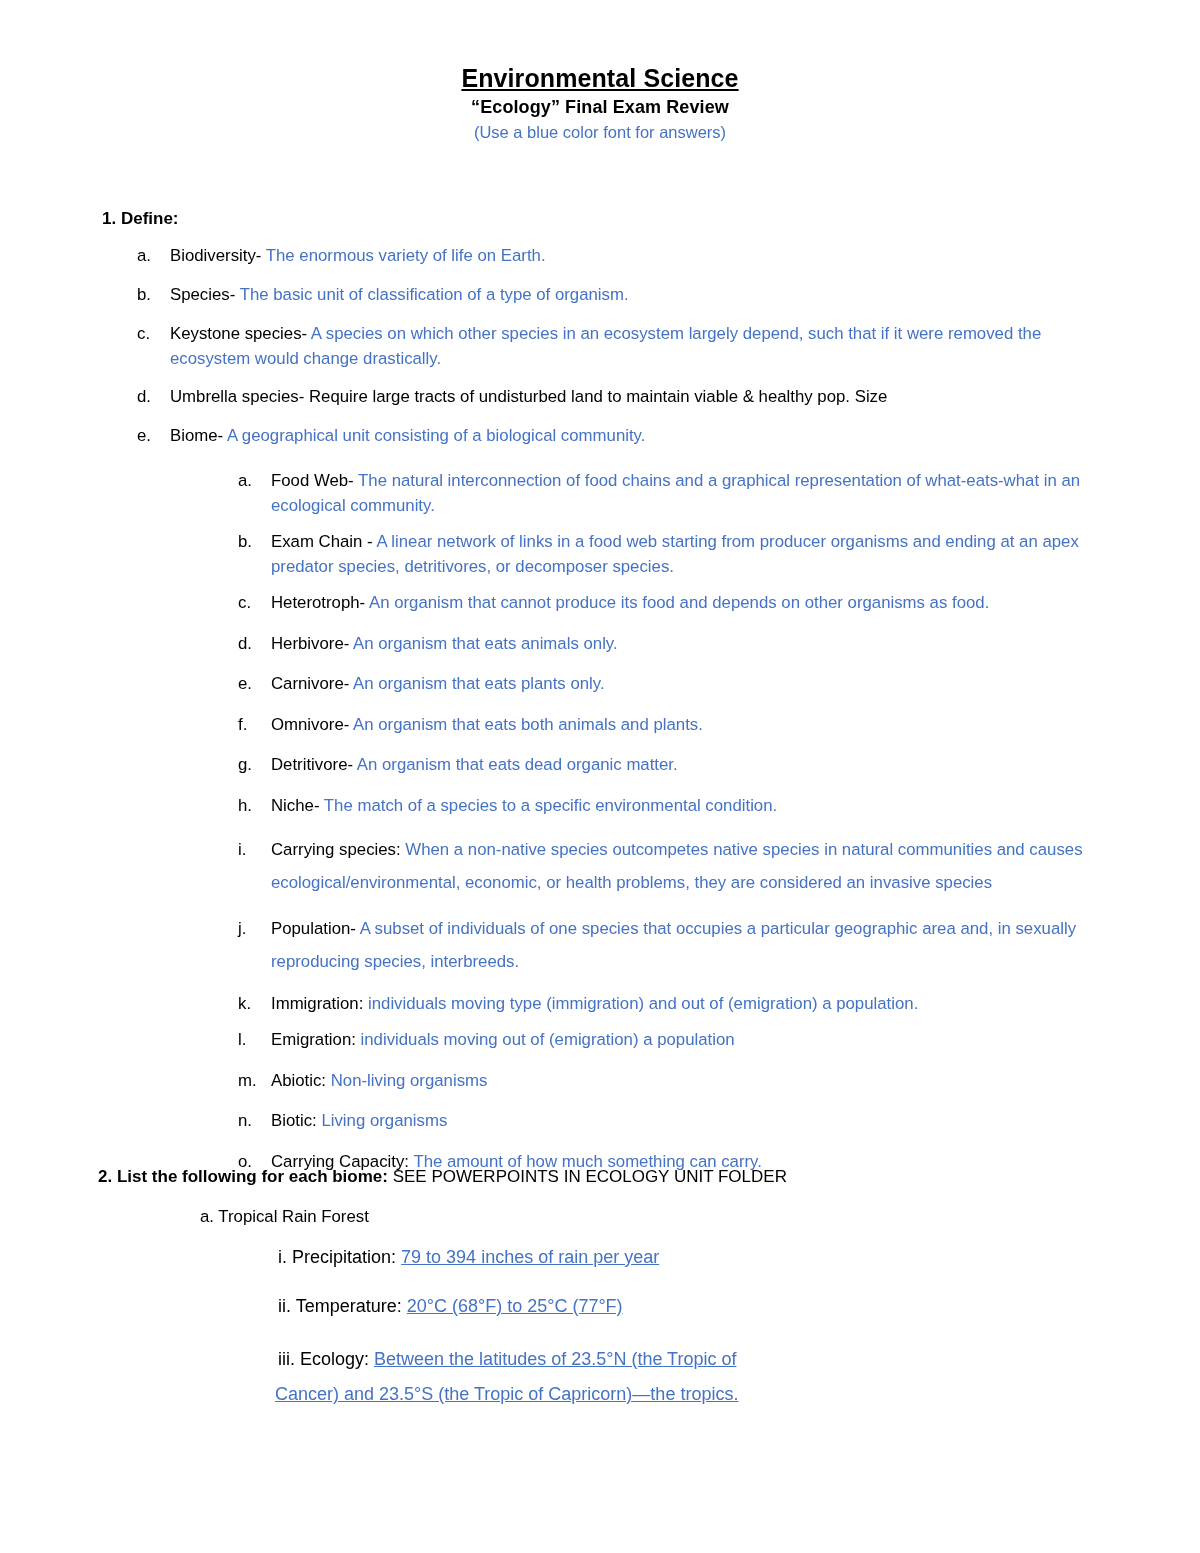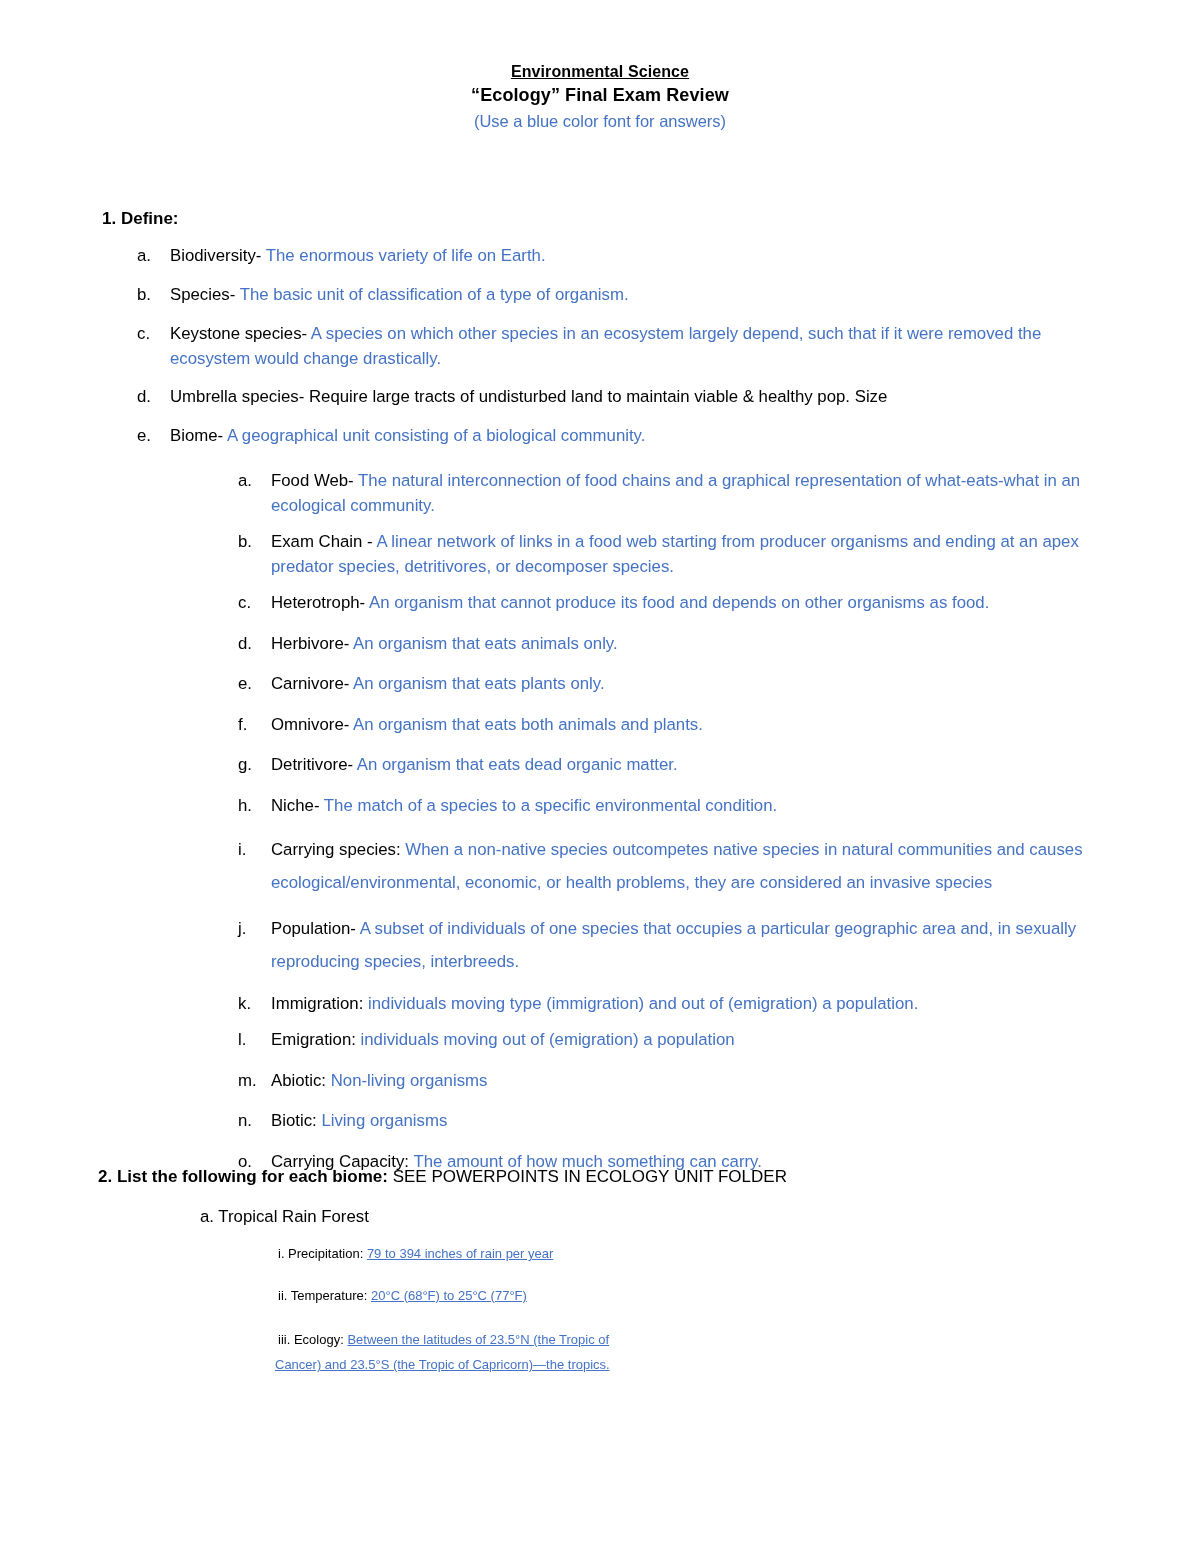--- a/index.html
+++ b/index.html
@@ -22,21 +22,21 @@
     padding: 0;
     overflow: hidden;
   }
 
   
   .doc-header {
     text-align: center;
     padding-top: 62px;
   }
   .title-main {
-    font-size: 16px;
+    font-size: 25px;
     font-weight: bold;
     text-decoration: underline;
     line-height: 1.30;
     letter-spacing: 0.1px;
   }
   .title-sub {
     font-size: 18px;
     font-weight: bold;
     line-height: 1.38;
     letter-spacing: 0.1px;
@@ -113,21 +113,21 @@
     position: absolute;
     left: 200px;
     top: 1207px;
     font-size: 16.8px;
   }
   .biome-details {
     position: absolute;
     left: 278px;
     top: 1244px;
     width: 700px;
-    font-size: 13px;
+    font-size: 18px;
   }
   .biome-row {
     margin-bottom: 22px;
     line-height: 1.5;
   }
   .biome-row .ans { color: #4472c4; text-decoration: underline; }
   .biome-row.multiline { line-height: 1.95; }
   .loc-line2 {
     display: block;
     margin-left: -3px;

